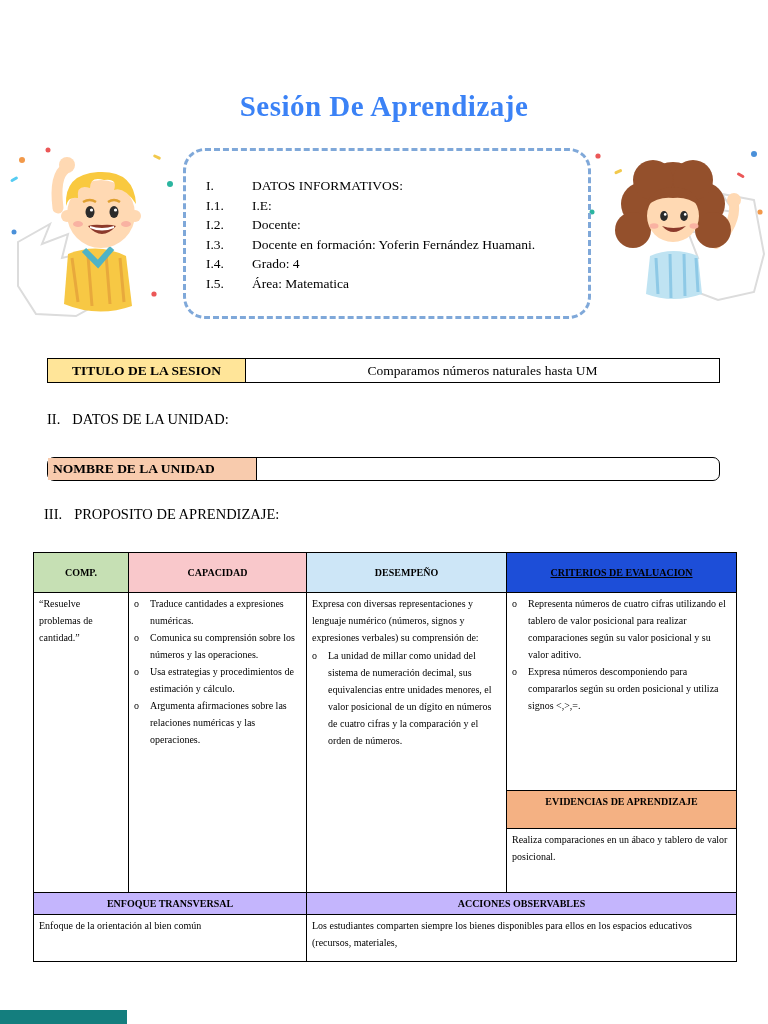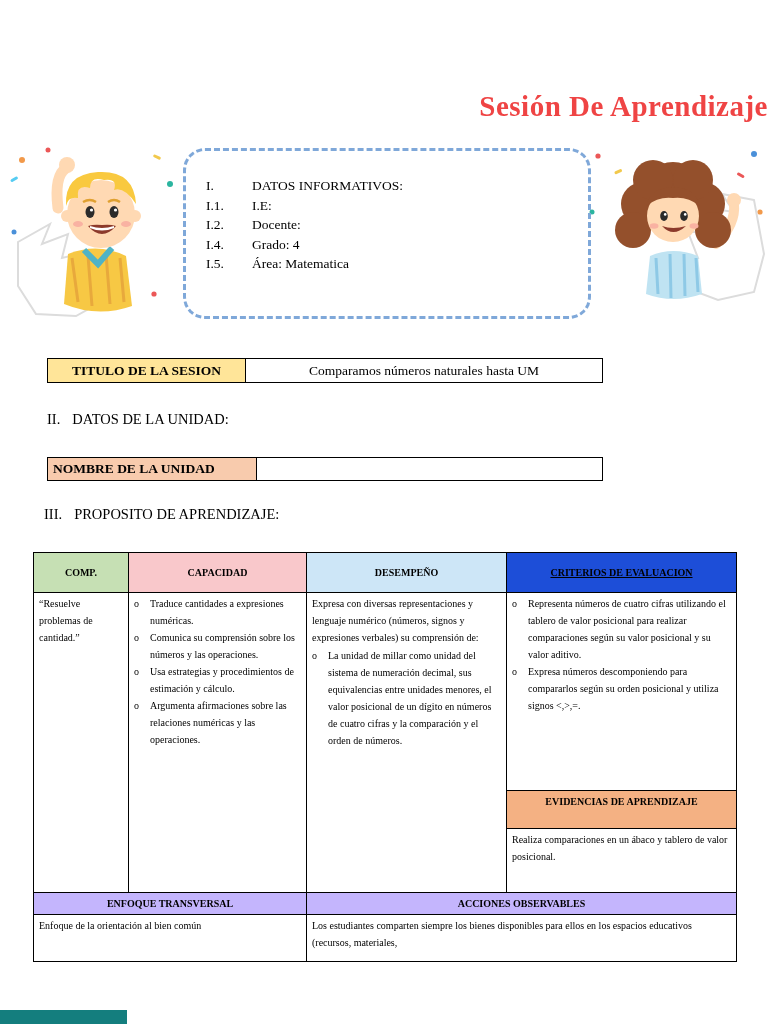--- a/index.html
+++ b/index.html
@@ -2,43 +2,43 @@
 <html><head>
 <meta charset="utf-8">
 <style>
   * { margin:0; padding:0; box-sizing:border-box; }
   html,body { background:#ffffff; }
   body {
     width:768px; height:1024px; position:relative; overflow:hidden;
     font-family:"Liberation Serif", serif; color:#000;
   }
   .page-title {
-    position:absolute; top:90px; left:0; width:100%; text-align:right;
-    font-size:29px; font-weight:bold; color:#ef4444; letter-spacing:.5px;
+    position:absolute; top:90px; left:0; width:100%; text-align:center;
+    font-size:29px; font-weight:bold; color:#3b82f6; letter-spacing:.5px;
   }
   
   .info-box {
     position:absolute; left:183px; top:148px; width:408px; height:171px;
     border:3px dashed #7FA8D9; border-radius:22px;
     padding:25px 8px 8px 20px;
   }
   .info-item { display:flex; font-size:13.5px; line-height:19.5px; }
   .info-num { width:46px; flex:none; }
   .info-text { flex:1; }
   
   .illus { position:absolute; }
   .illus-boy { left:4px; top:144px; width:182px; height:178px; }
   .illus-girl { left:578px; top:142px; width:190px; height:164px; }
   
   .row-box {
-    position:absolute; left:47px; width:556px; display:flex;
+    position:absolute; left:47px; width:673px; display:flex;
     border:1px solid #000; font-size:13.5px;
   }
   .row-titulo { top:358px; height:25px; }
-  .row-nombre { top:457px; height:24px; }
+  .row-nombre { top:457px; height:24px;border-radius:7px; }
   .row-label {
     flex:none; border-right:1px solid #000; display:flex; align-items:center;
     font-weight:bold;
   }
   .row-titulo .row-label { width:198px; background:#FFE599; justify-content:center; }
   .row-nombre .row-label { width:209px; background:#F8CBAD; padding-left:5px; }
   .row-value { flex:1; display:flex; align-items:center; justify-content:center; }
   .row-nombre .row-value { justify-content:flex-start; }
   .section-heading { position:absolute; font-size:14.5px; }
   .heading-2 { left:47px; top:411px; }
@@ -154,20 +154,24 @@
       </div>
       <div class="info-item">
         <span class="info-num">I.1.</span>
         <span class="info-text">I.E:</span>
       </div>
       <div class="info-item">
         <span class="info-num">I.2.</span>
         <span class="info-text">Docente:</span>
       </div>
       <div class="info-item">
+        <span class="info-num">I.3.</span>
+        <span class="info-text">Docente en formación: Yoferin Fernández Huamani.</span>
+      </div>
+      <div class="info-item">
         <span class="info-num">I.4.</span>
         <span class="info-text">Grado: 4</span>
       </div>
       <div class="info-item">
         <span class="info-num">I.5.</span>
         <span class="info-text">Área: Matematica</span>
       </div>
     </div>
 </div>
 

